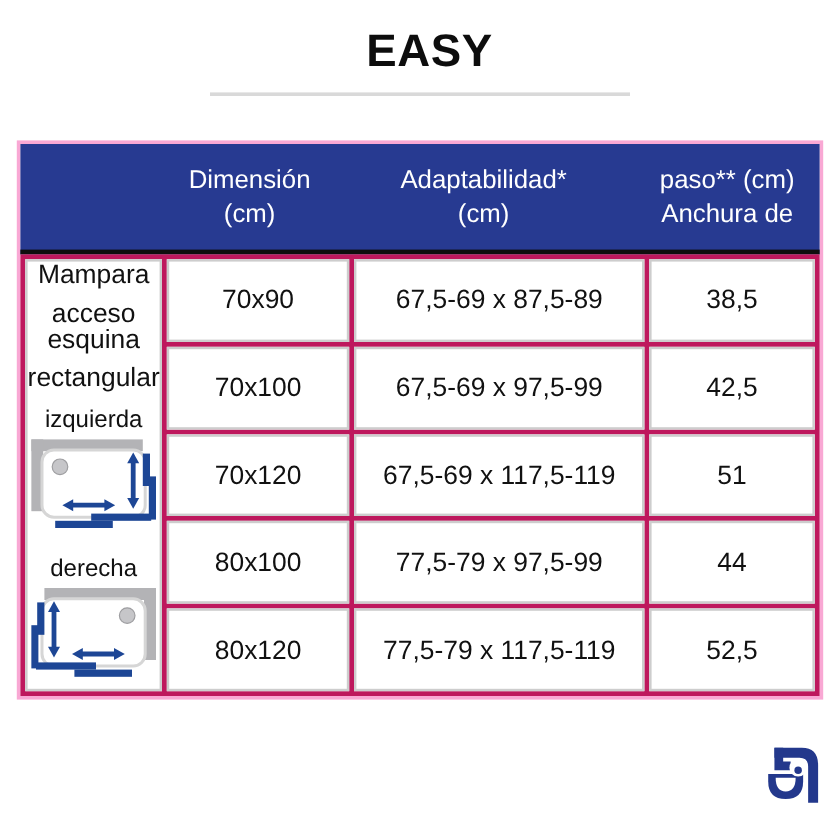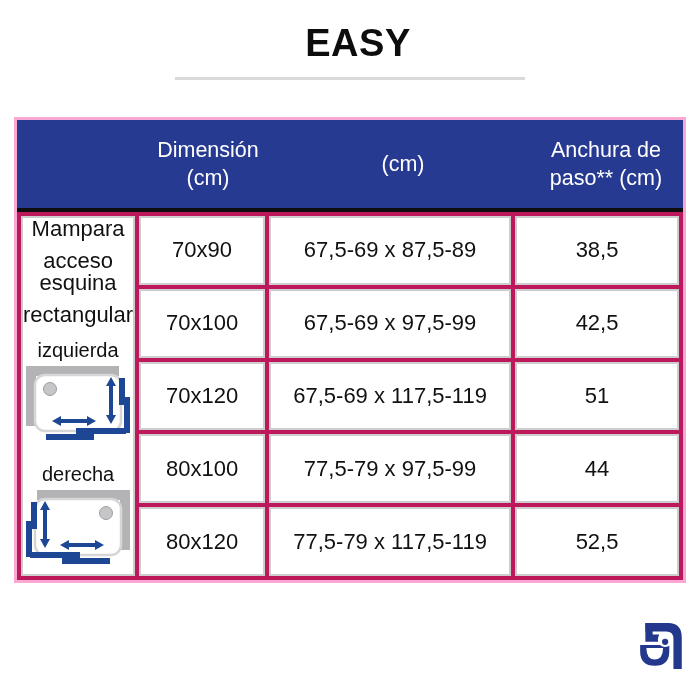--- a/index.html
+++ b/index.html
@@ -64,21 +64,21 @@
   }
   td.label-cell {
     border: none;
     border-right: 2px solid #cdcdcd;
     width: 112px;
     vertical-align: top;
     padding-top: 10px;
     font-size: 15px;
     line-height: 1.0;
   }
-  td.col-dimension { width: 126px; }
+  td.col-dimension { width: 152px; }
   td.col-adaptability { width: 242px; }
 
   .label-line { display: block; margin: 0 0 10px; }
   .variant-label { display: block; margin: 14px 0 6px; font-size: 20px; }
   .diagram { display: block; margin: 4px auto 0; }
   .diagram.mirrored svg { transform: scaleX(-1); }
 
   
   .footnotes {
     margin: 15px 0 0 22px;
@@ -105,25 +105,26 @@
 
   <div class="spec-table">
 
     <div class="thead">
       <div class="th"></div>
       <div class="th">
         <span>Dimensión</span>
         <span>(cm)</span>
       </div>
       <div class="th">
+        <span>Adaptabilidad*</span>
         <span>(cm)</span>
       </div>
       <div class="th">
+        <span>paso** (cm)</span>
         <span>Anchura de</span>
-        <span>paso** (cm)</span>
       </div>
     </div>
 
     <table class="tbody">
       <tbody>
           <tr>
         <td class="label-cell" rowspan="5">
           <span class="label-line">Mampara</span>
           <span class="label-line">acceso esquina</span>
           <span class="label-line">rectangular</span>

